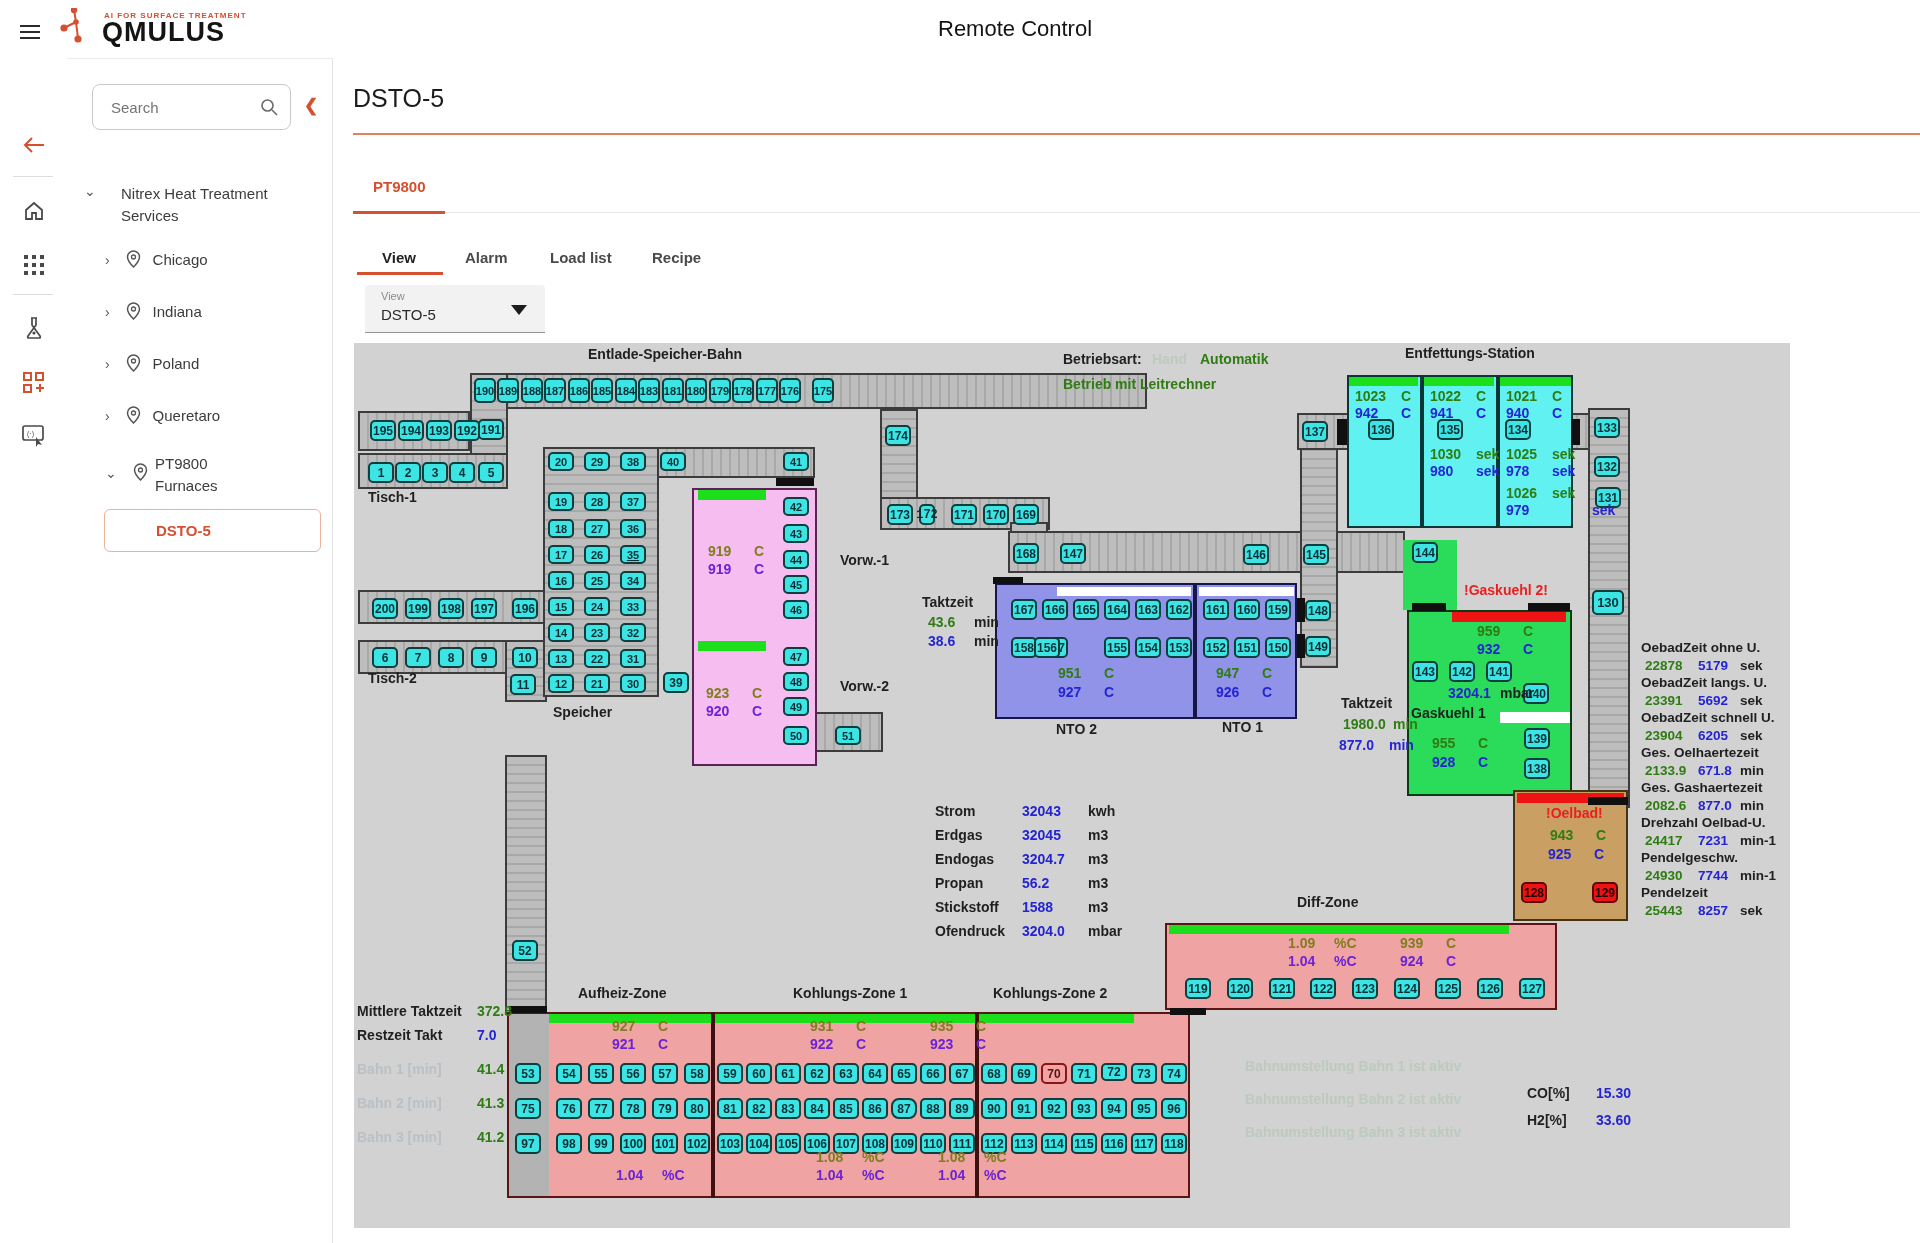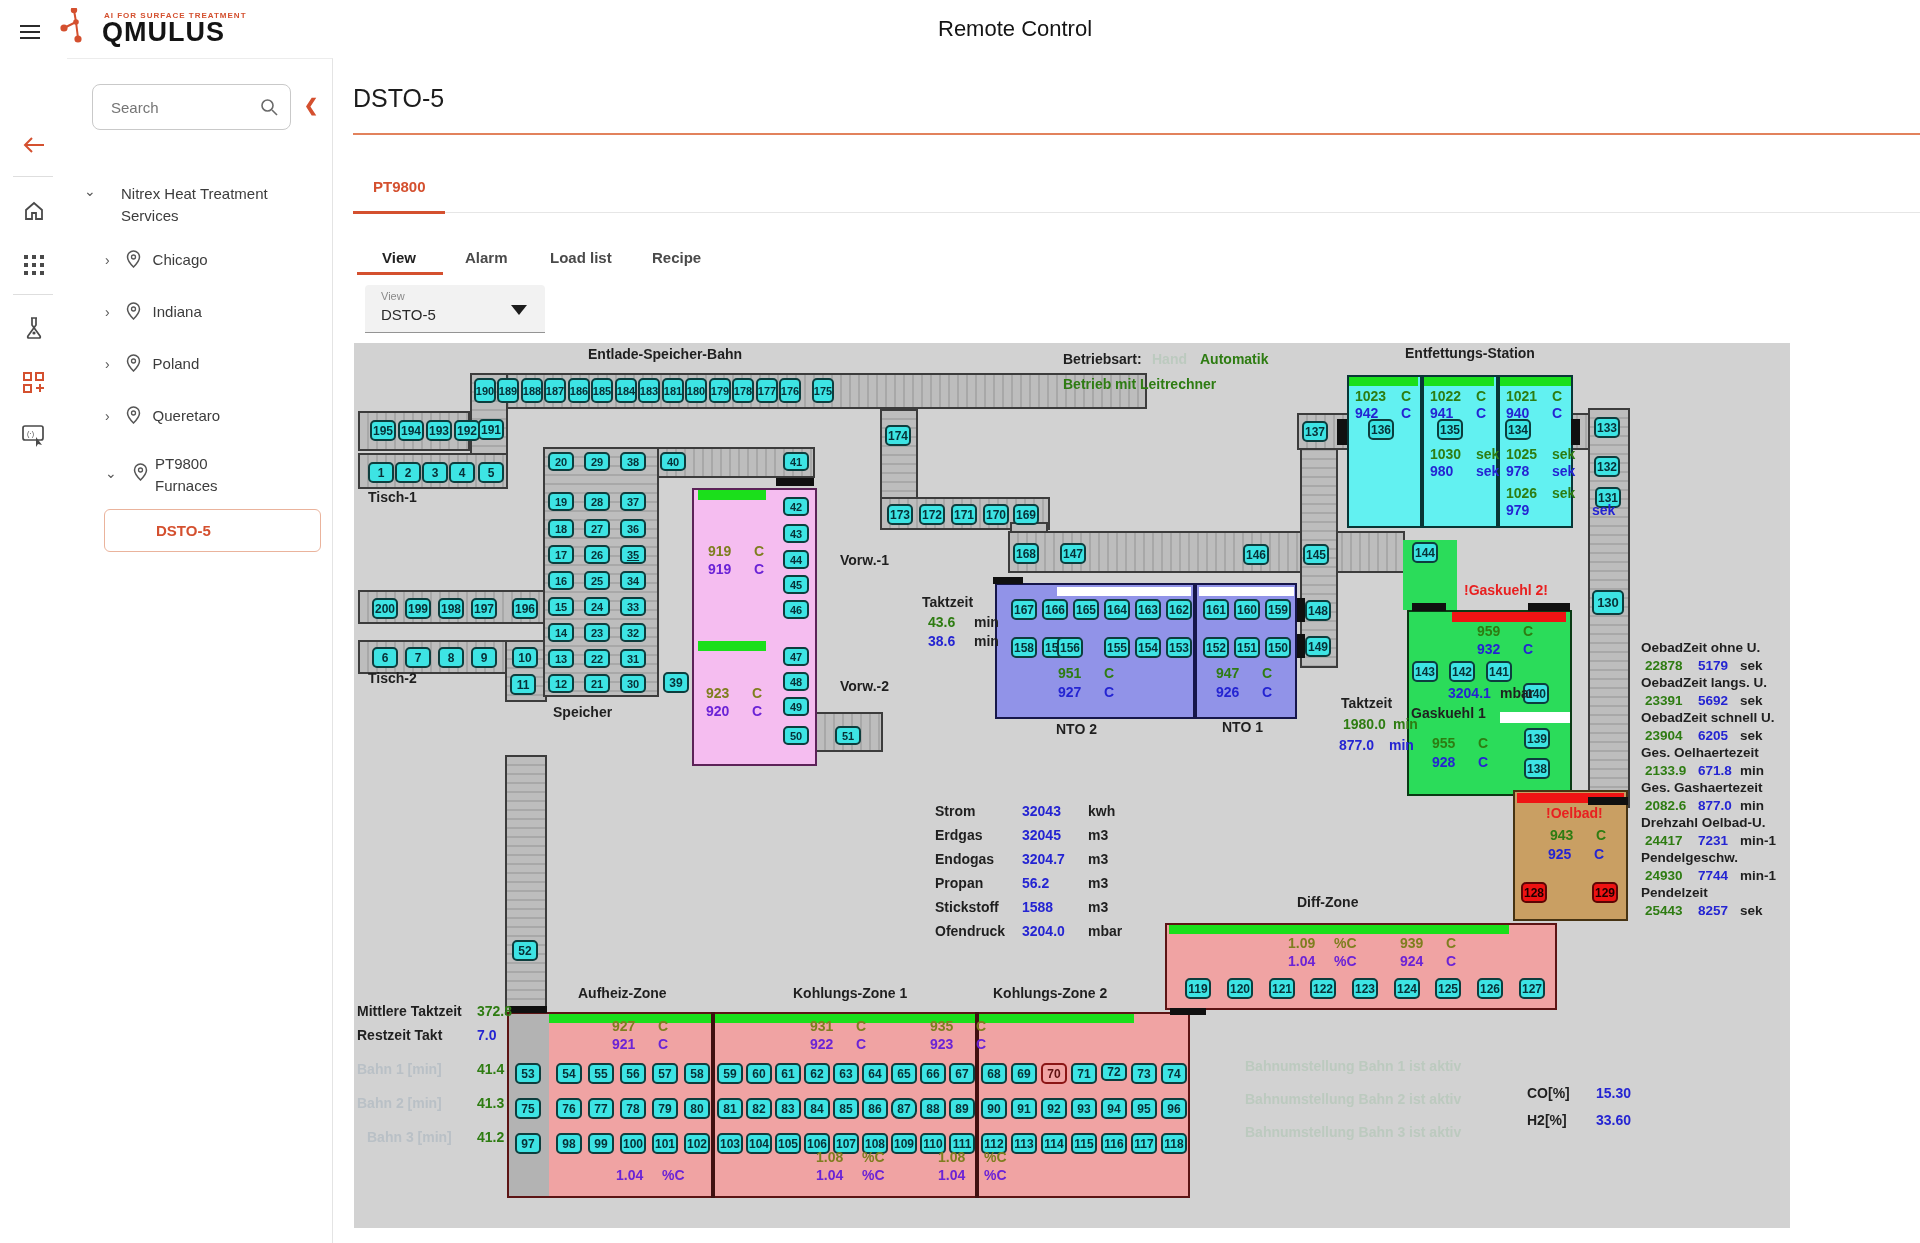--- a/index.html
+++ b/index.html
@@ -348,21 +348,21 @@
     <div class="station" style="left: 783px; top: 575px; width: 26px; height: 19px; font-size: 11px;">45</div>
     <div class="station" style="left: 783px; top: 600px; width: 26px; height: 19px; font-size: 11px;">46</div>
     <div class="station" style="left: 783px; top: 647px; width: 26px; height: 19px; font-size: 11px;">47</div>
     <div class="station" style="left: 783px; top: 672px; width: 26px; height: 19px; font-size: 11px;">48</div>
     <div class="station" style="left: 783px; top: 697px; width: 26px; height: 19px; font-size: 11px;">49</div>
     <div class="station" style="left: 783px; top: 726px; width: 26px; height: 19px; font-size: 11px;">50</div>
     <div class="station" style="left: 835px; top: 726px; width: 26px; height: 19px; font-size: 11px;">51</div>
     <div class="station" style="left: 512px; top: 940px; width: 26px; height: 21px; font-size: 12px;">52</div>
     <div class="station" style="left: 885px; top: 425px; width: 26px; height: 21px; font-size: 12px;">174</div>
     <div class="station" style="left: 887px; top: 504px; width: 26px; height: 21px; font-size: 12px;">173</div>
-    <div class="station" style="left: 919px; top: 504px; width: 26px; height: 21px; font-size: 12px;">172</div>
+    <div class="station" style="left: 919px; top: 504px; width: 16px; height: 21px; font-size: 12px; font-family: Liberation Mono, monospace;">172</div>
     <div class="station" style="left: 951px; top: 504px; width: 26px; height: 21px; font-size: 12px;">171</div>
     <div class="station" style="left: 983px; top: 504px; width: 26px; height: 21px; font-size: 12px;">170</div>
     <div class="station" style="left: 1013px; top: 504px; width: 26px; height: 21px; font-size: 12px;">169</div>
     <div class="station" style="left: 1013px; top: 543px; width: 26px; height: 21px; font-size: 12px;">168</div>
     <div class="station" style="left: 1060px; top: 543px; width: 26px; height: 21px; font-size: 12px;">147</div>
     <div class="station" style="left: 1243px; top: 544px; width: 26px; height: 21px; font-size: 12px;">146</div>
     <div class="station" style="left: 1303px; top: 544px; width: 26px; height: 21px; font-size: 12px;">145</div>
     <div class="station" style="left: 1302px; top: 421px; width: 26px; height: 21px; font-size: 12px;">137</div>
     <div class="station" style="left: 1368px; top: 419px; width: 26px; height: 21px; font-size: 12px;">136</div>
     <div class="station" style="left: 1437px; top: 419px; width: 26px; height: 21px; font-size: 12px;">135</div>
@@ -375,21 +375,21 @@
     <div class="station" style="left: 1042px; top: 599px; width: 26px; height: 21px; font-size: 12px;">166</div>
     <div class="station" style="left: 1073px; top: 599px; width: 26px; height: 21px; font-size: 12px;">165</div>
     <div class="station" style="left: 1104px; top: 599px; width: 26px; height: 21px; font-size: 12px;">164</div>
     <div class="station" style="left: 1135px; top: 599px; width: 26px; height: 21px; font-size: 12px;">163</div>
     <div class="station" style="left: 1166px; top: 599px; width: 26px; height: 21px; font-size: 12px;">162</div>
     <div class="station" style="left: 1203px; top: 599px; width: 26px; height: 21px; font-size: 12px;">161</div>
     <div class="station" style="left: 1234px; top: 599px; width: 26px; height: 21px; font-size: 12px;">160</div>
     <div class="station" style="left: 1265px; top: 599px; width: 26px; height: 21px; font-size: 12px;">159</div>
     <div class="station" style="left: 1011px; top: 637px; width: 26px; height: 21px; font-size: 12px;">158</div>
     <div class="station" style="left: 1042px; top: 637px; width: 26px; height: 21px; font-size: 12px;">157</div>
-    <div class="station" style="left: 1057px; top: 637px; width: 26px; height: 21px; font-size: 12px;">156</div>
+    <div class="station" style="left: 1034px; top: 637px; width: 26px; height: 21px; font-size: 12px;">156</div>
     <div class="station" style="left: 1104px; top: 637px; width: 26px; height: 21px; font-size: 12px;">155</div>
     <div class="station" style="left: 1135px; top: 637px; width: 26px; height: 21px; font-size: 12px;">154</div>
     <div class="station" style="left: 1166px; top: 637px; width: 26px; height: 21px; font-size: 12px;">153</div>
     <div class="station" style="left: 1203px; top: 637px; width: 26px; height: 21px; font-size: 12px;">152</div>
     <div class="station" style="left: 1234px; top: 637px; width: 26px; height: 21px; font-size: 12px;">151</div>
     <div class="station" style="left: 1265px; top: 637px; width: 26px; height: 21px; font-size: 12px;">150</div>
     <div class="station" style="left: 1305px; top: 600px; width: 26px; height: 21px; font-size: 12px;">148</div>
     <div class="station" style="left: 1305px; top: 636px; width: 26px; height: 21px; font-size: 12px;">149</div>
     <div class="station" style="left: 1412px; top: 542px; width: 26px; height: 21px; font-size: 12px;">144</div>
     <div class="station" style="left: 1412px; top: 661px; width: 26px; height: 21px; font-size: 12px;">143</div>
@@ -735,19 +735,19 @@
     <div class="dtxt c-b" style="left: 1022px; top: 924px;">3204.0</div>
     <div class="dtxt c-d" style="left: 1088px; top: 924px;">mbar</div>
     <div class="dtxt c-d" style="left: 357px; top: 1004px;">Mittlere Taktzeit</div>
     <div class="dtxt c-g" style="left: 477px; top: 1004px;">372.8</div>
     <div class="dtxt c-d" style="left: 357px; top: 1028px;">Restzeit Takt</div>
     <div class="dtxt c-b" style="left: 477px; top: 1028px;">7.0</div>
     <div class="dtxt c-gy" style="left: 357px; top: 1062px;">Bahn 1 [min]</div>
     <div class="dtxt c-g" style="left: 477px; top: 1062px;">41.4</div>
     <div class="dtxt c-gy" style="left: 357px; top: 1096px;">Bahn 2 [min]</div>
     <div class="dtxt c-g" style="left: 477px; top: 1096px;">41.3</div>
-    <div class="dtxt c-gy" style="left: 367px; top: 1130px;">Bahn 3 [min]</div>
+    <div class="dtxt c-gy" style="left: 357px; top: 1130px;">Bahn 3 [min]</div>
     <div class="dtxt c-g" style="left: 477px; top: 1130px;">41.2</div>
     <div class="dtxt c-d" style="left: 1527px; top: 1086px;">CO[%]</div>
     <div class="dtxt c-b" style="left: 1596px; top: 1086px;">15.30</div>
     <div class="dtxt c-d" style="left: 1527px; top: 1113px;">H2[%]</div>
     <div class="dtxt c-b" style="left: 1596px; top: 1113px;">33.60</div>
   </div>
 
 </body></html>

